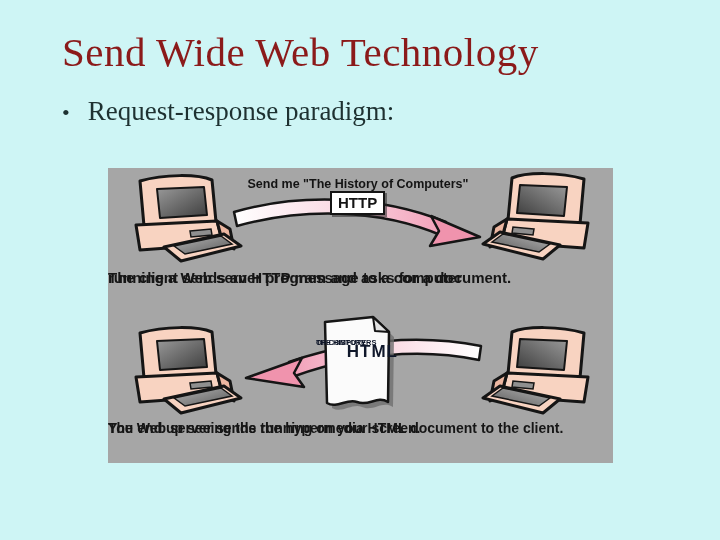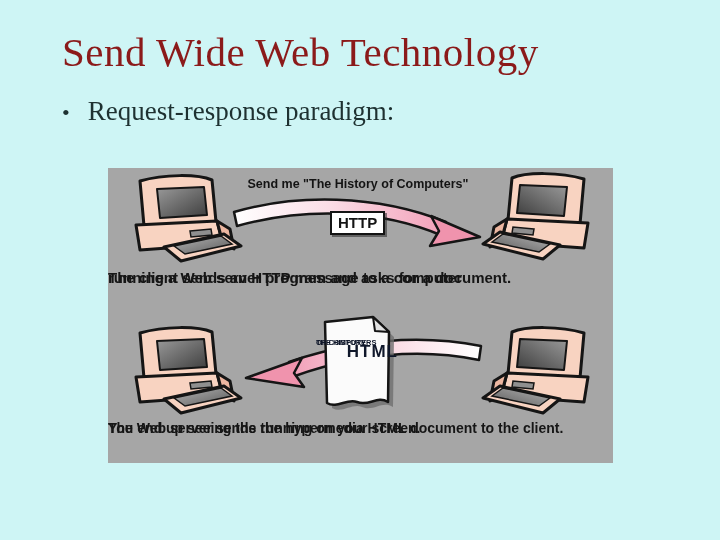--- a/index.html
+++ b/index.html
@@ -45,21 +45,21 @@
 
   .request-label {
     left: 110px; top: 9px; width: 280px;
     text-align: center;
     font-size: 12.5px; font-weight: bold; color: #141414;
   }
   .arrow-top { left: 118px; top: 22px; width: 260px; height: 62px; }
   .arrow-bottom { left: 126px; top: 164px; width: 255px; height: 64px; }
 
   .http-badge {
-    left: 222px; top: 43px;
+    left: 222px; top: 23px;
     background: #ffffff;
     border: 2px solid #141414;
     box-shadow: 2px 2px 0 rgba(40,40,40,0.55);
     padding: 0 6px;
     font-size: 15px; font-weight: bold; color: #141414;
     line-height: 20px;
   }
 
   .caption {
     left: 0; width: 505px;

